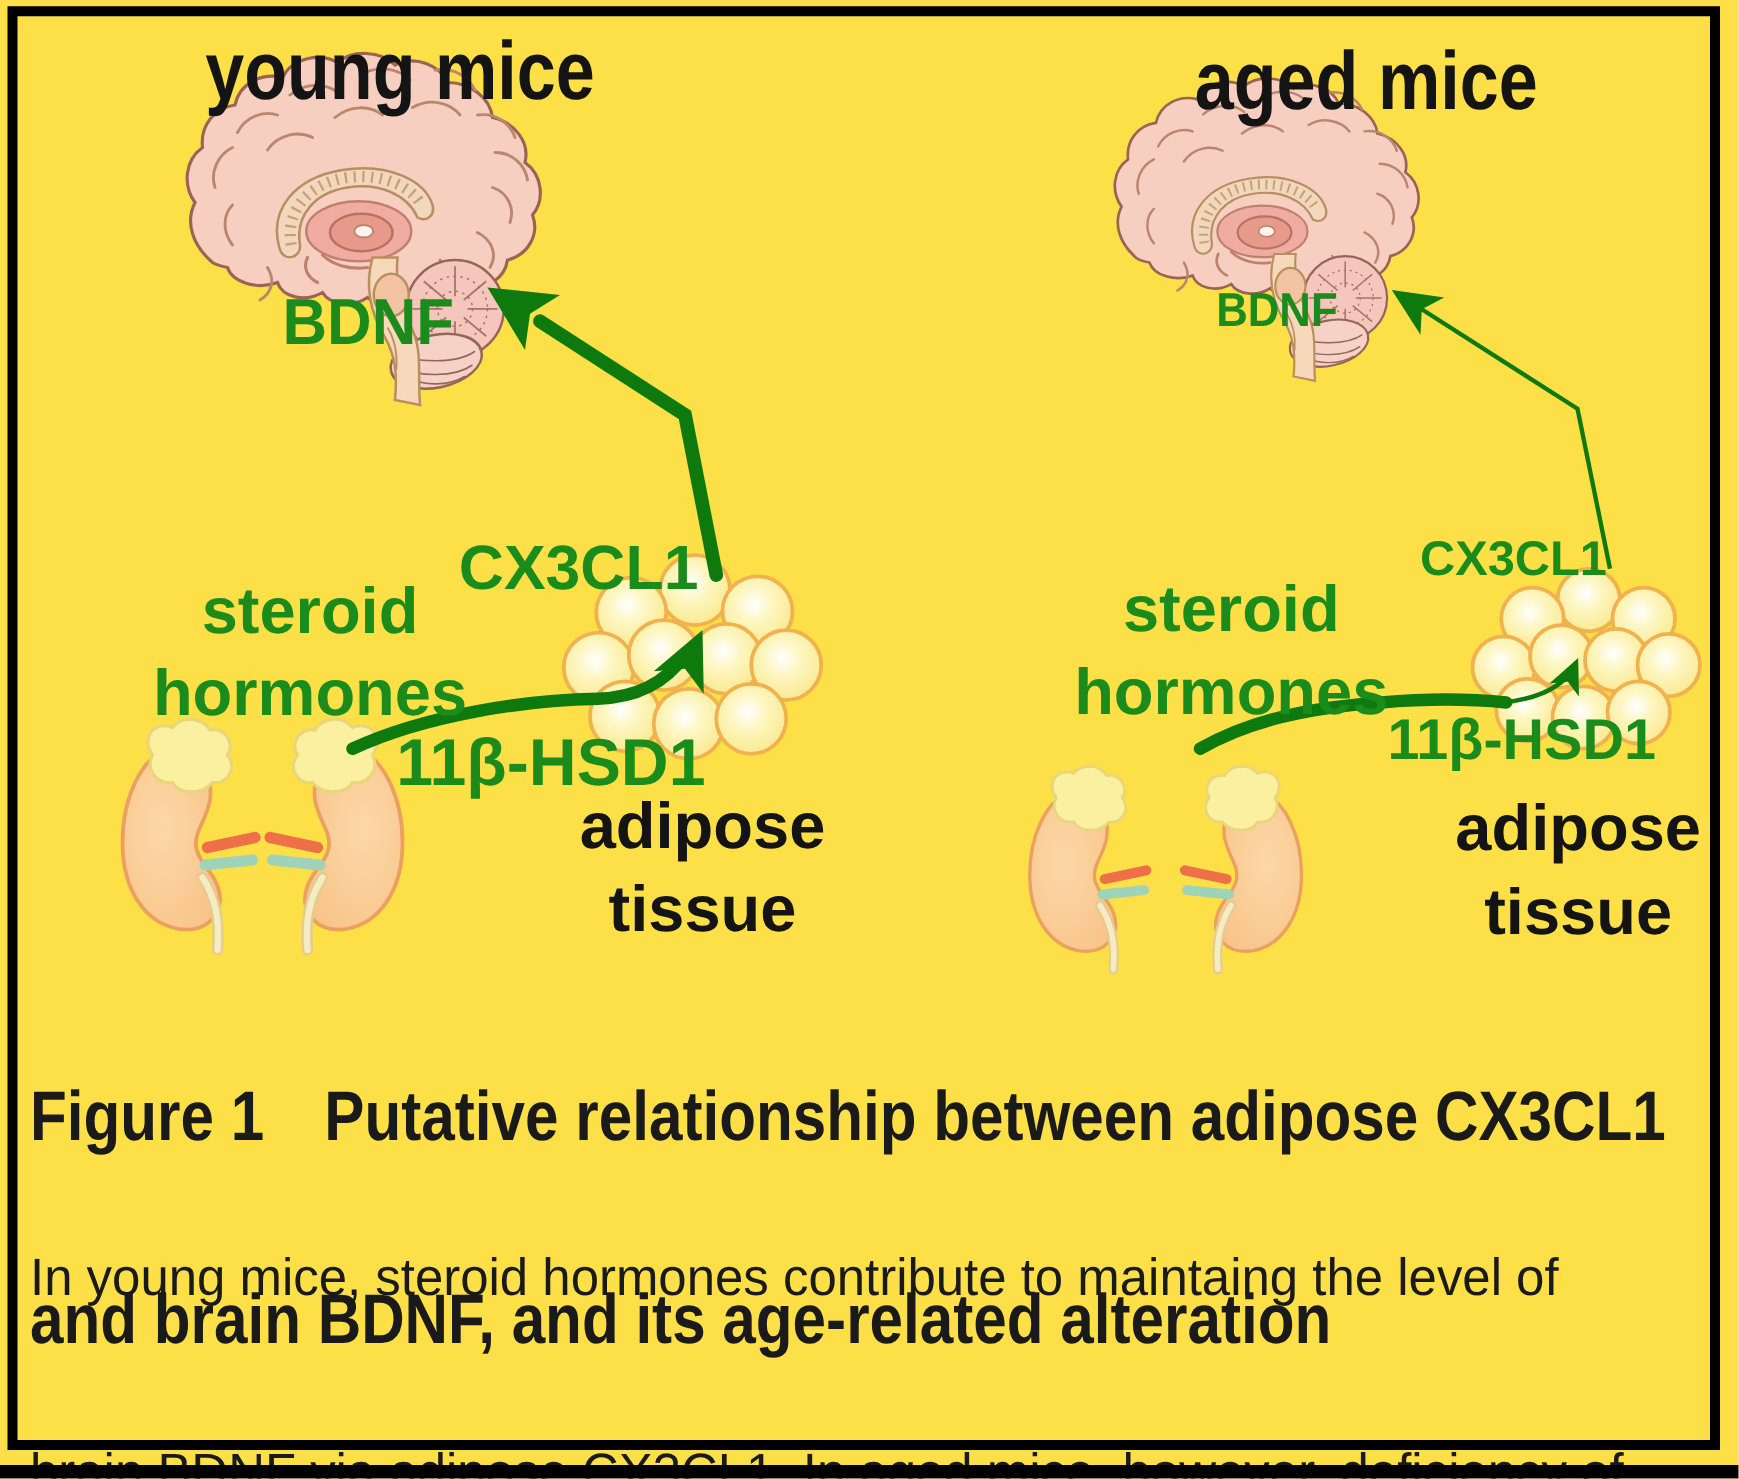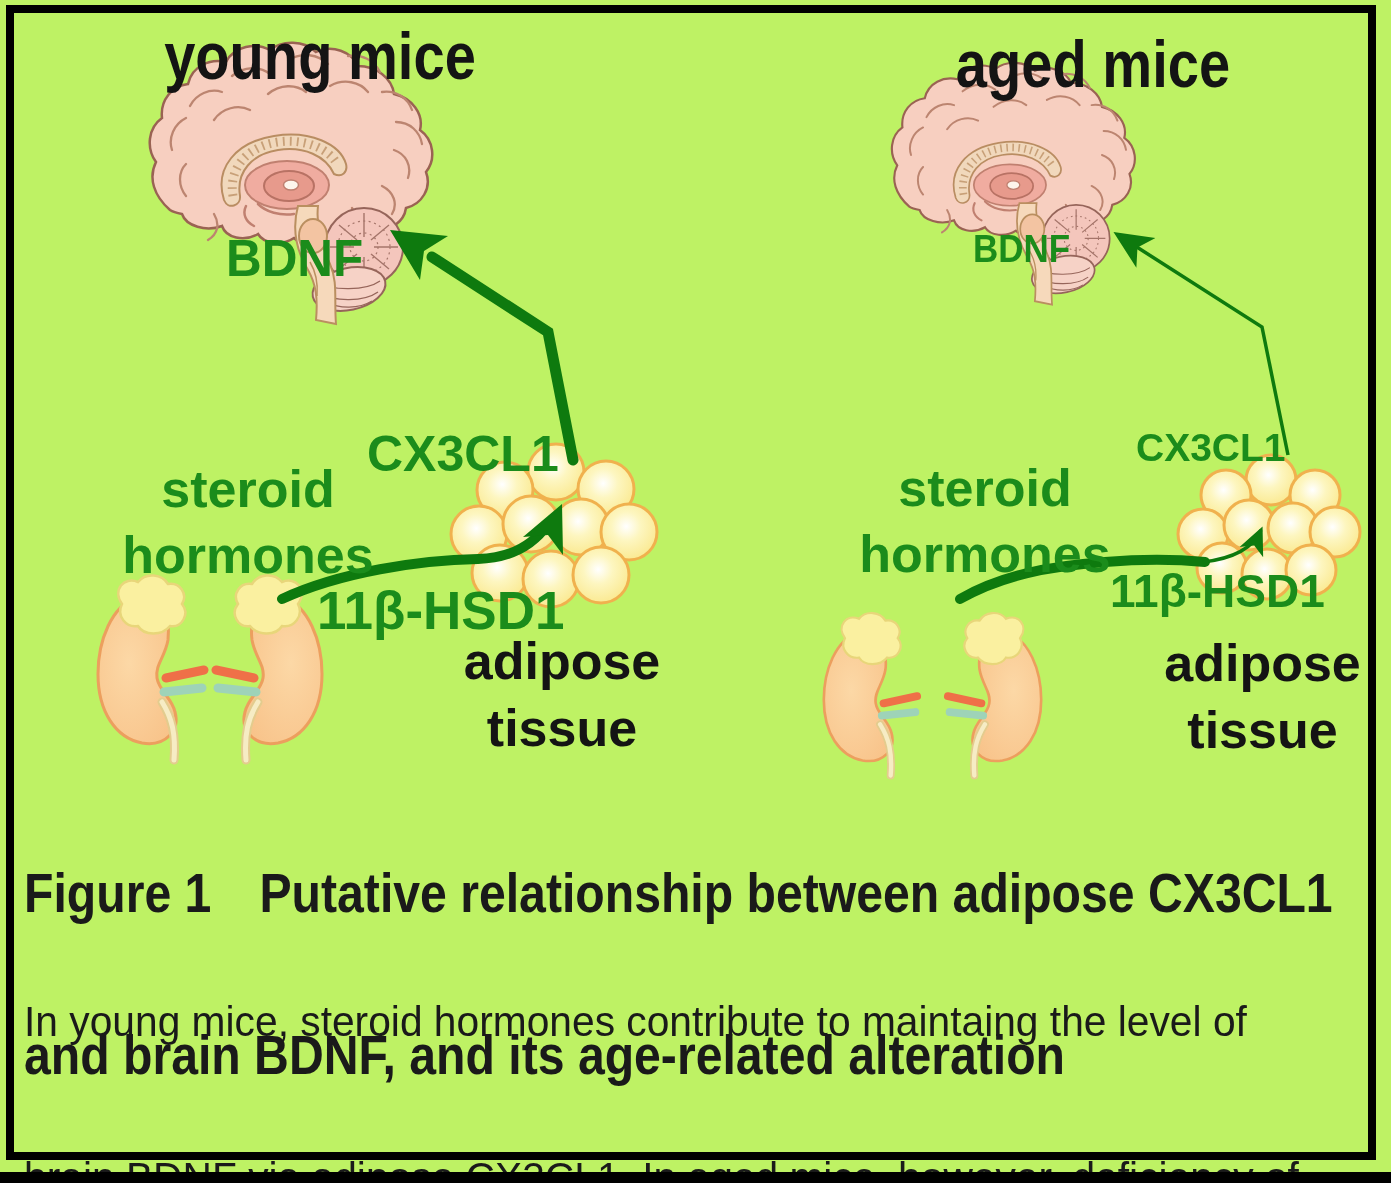--- a/index.html
+++ b/index.html
@@ -1,16 +1,16 @@
 <!DOCTYPE html>
 <html><head>
 <meta charset="utf-8">
 <style>
   html,body{margin:0;padding:0;background:#fff;}
-  #stage{position:relative;width:1391px;height:1183px;background:#bef264;overflow:hidden;
+  #stage{position:relative;width:1391px;height:1183px;background:#fde047;overflow:hidden;
          font-family:"Liberation Sans","DejaVu Sans",sans-serif;}
   #frame{position:absolute;left:6px;top:5px;width:1370px;height:1155px;border:8px solid #000;box-sizing:border-box;}
   #bottombar{position:absolute;left:0;bottom:0;width:1391px;height:11px;background:#000;}
   svg{position:absolute;left:0;top:0;}
   .lbl{position:absolute;font-weight:bold;line-height:1.05;white-space:pre;transform-origin:left top;}
   .ctr{text-align:center;transform-origin:center top;}
   .green{color:#1b8c1b;}
   .black{color:#141414;}
   .cond85{transform:scaleX(0.85);}
   .cond92{transform:scaleX(0.92);}

